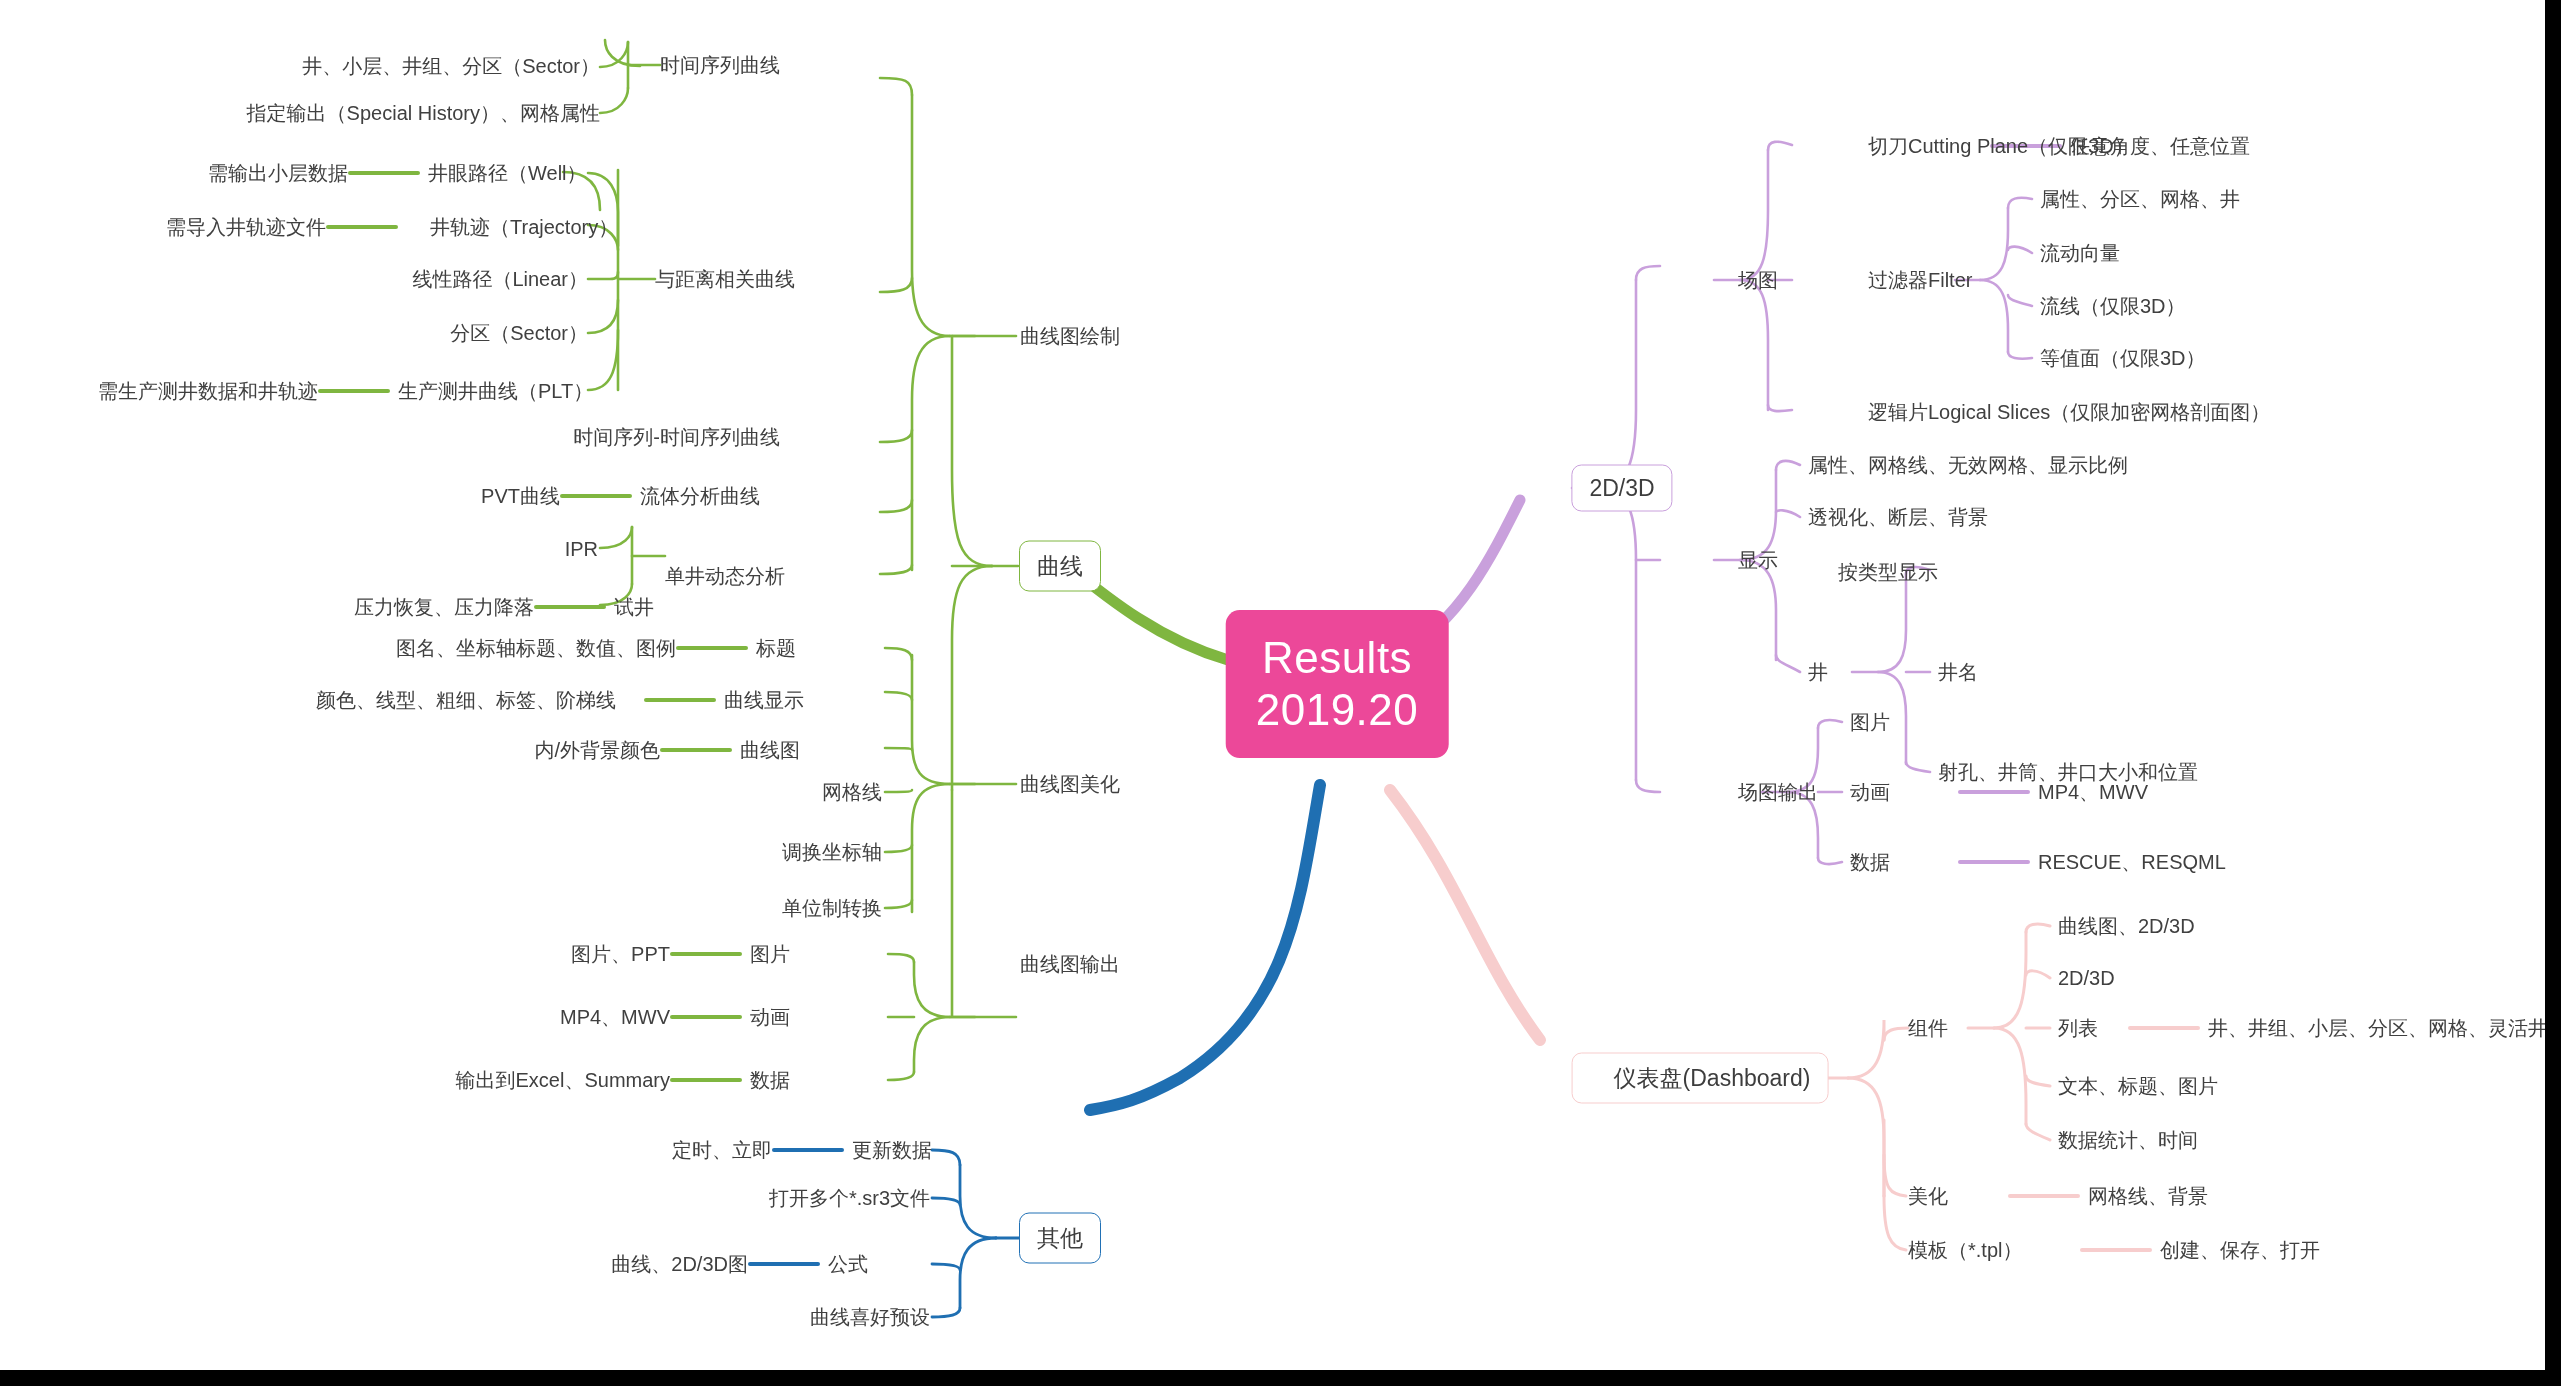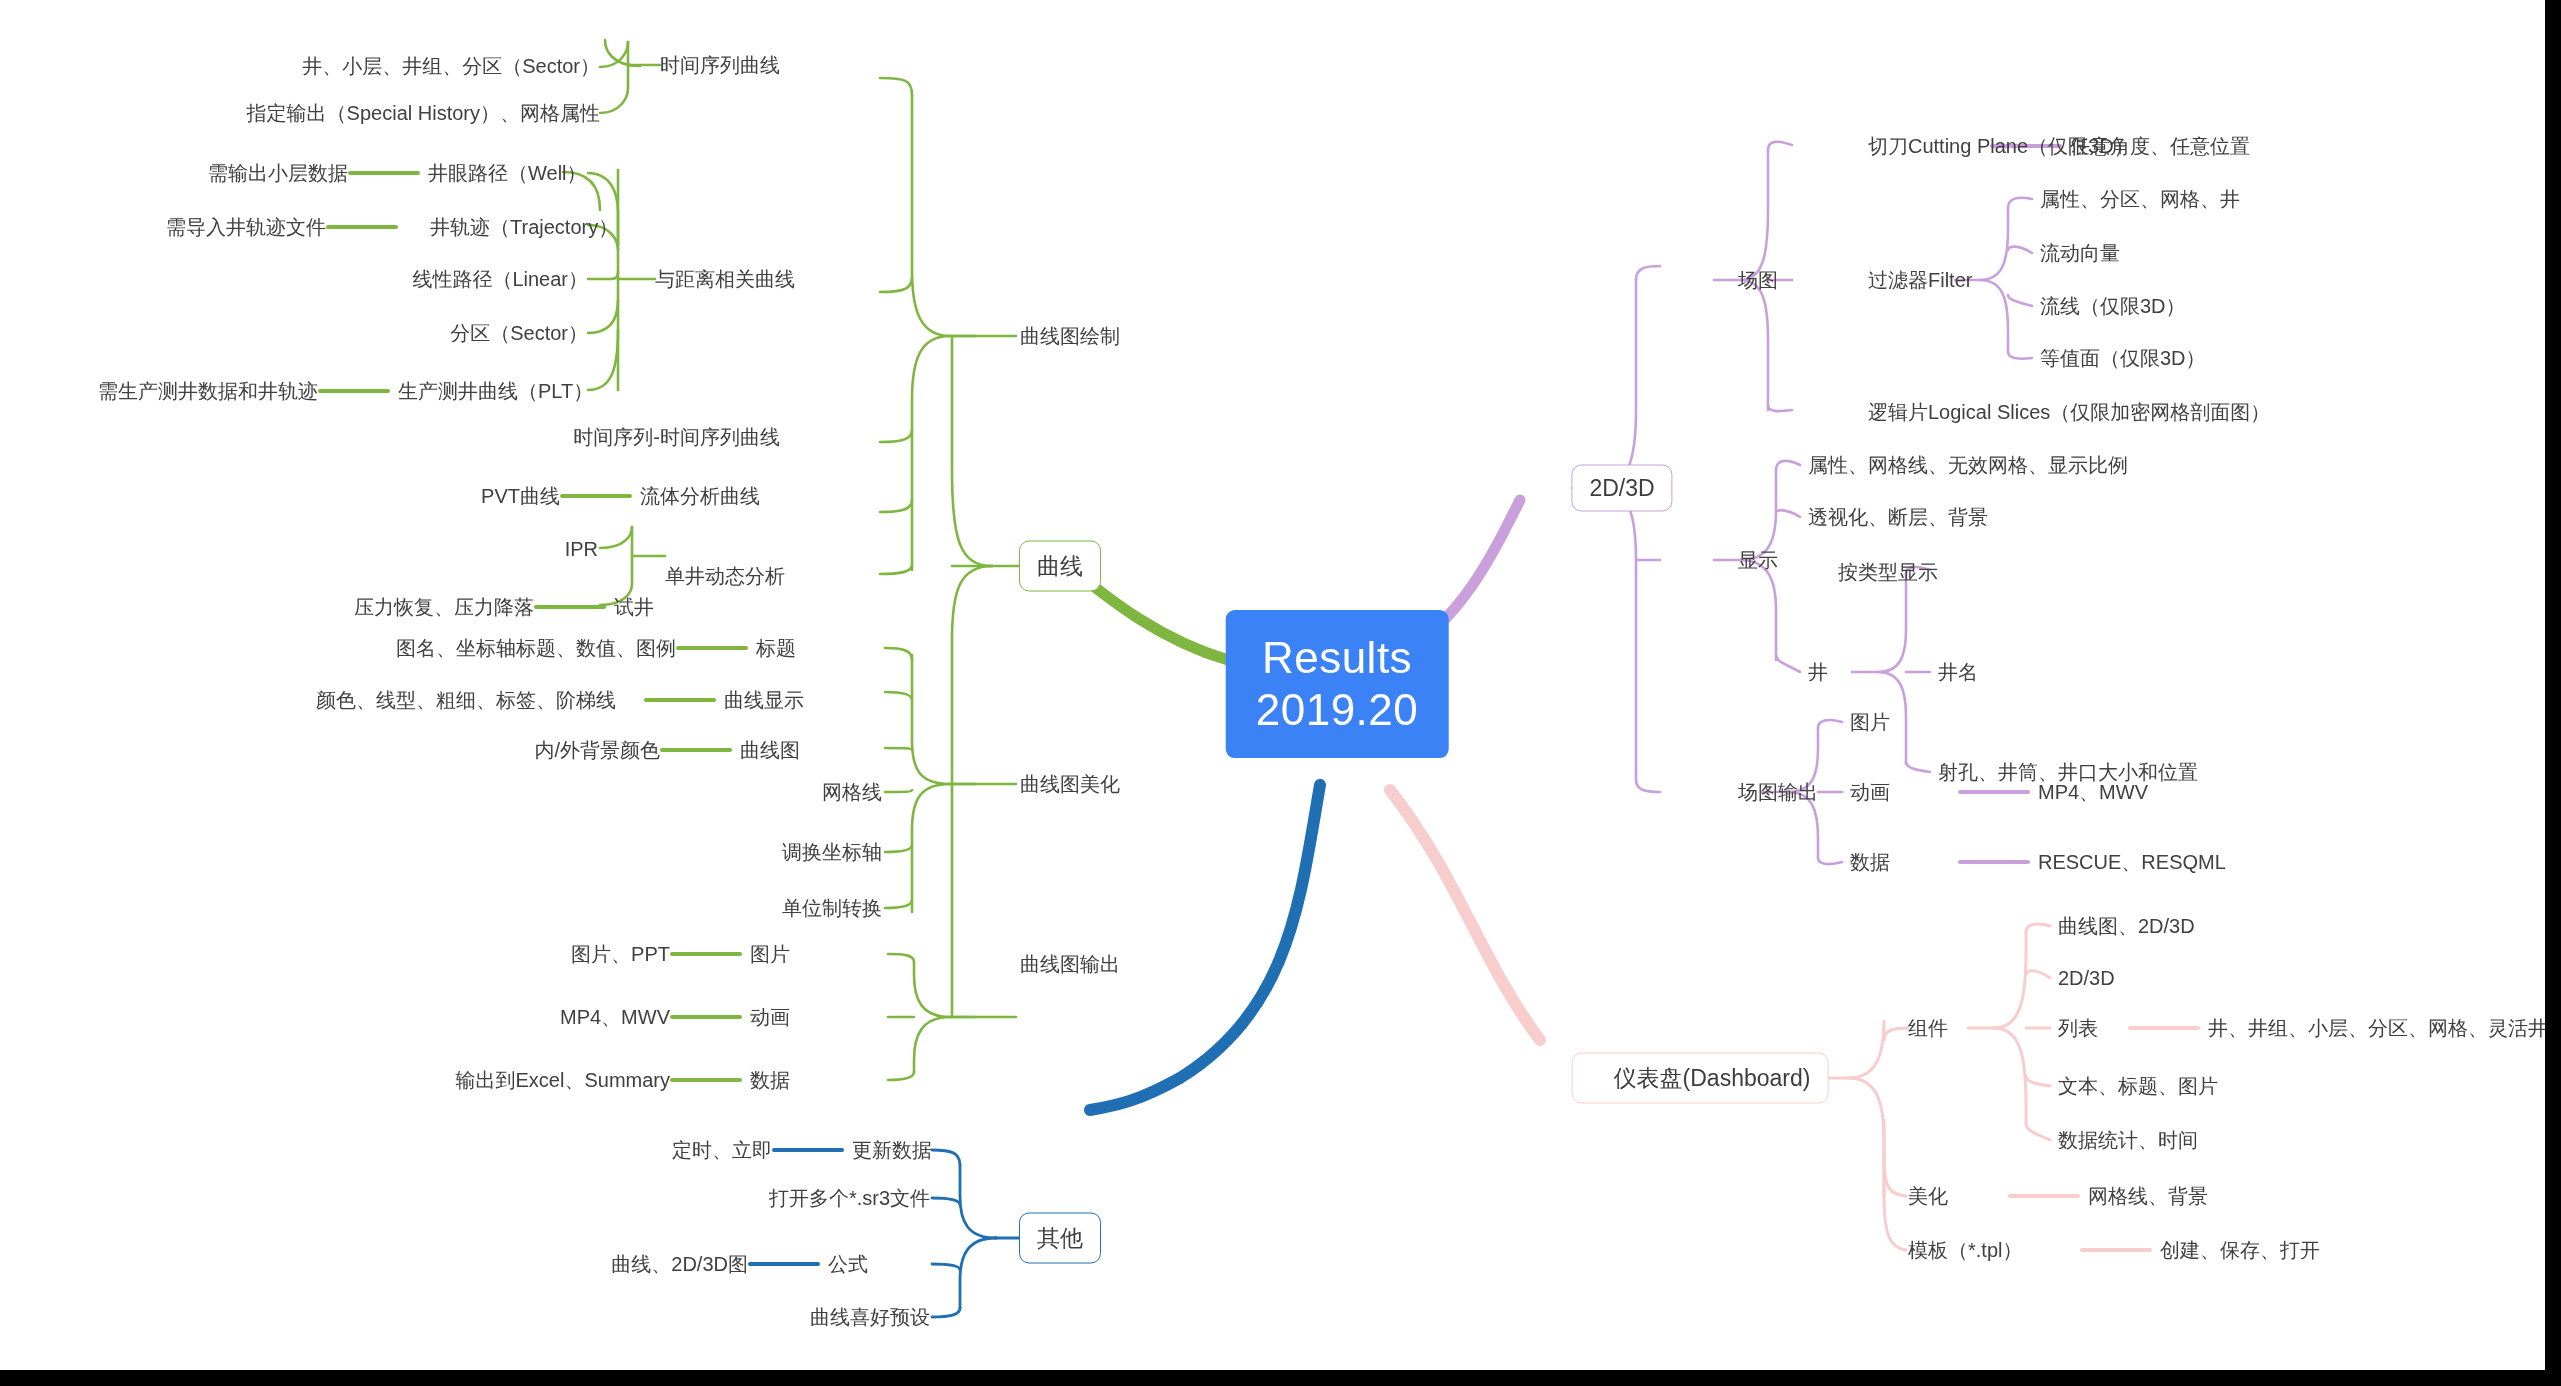--- a/index.html
+++ b/index.html
@@ -10,21 +10,21 @@
   .lbl{position:absolute;color:#404040;font-size:20px;line-height:1;white-space:nowrap;}
   .lbl.r{transform:translate(-100%,-50%);}      
   .lbl.l{transform:translate(0,-50%);}          
   .node{position:absolute;transform:translate(-50%,-50%);border-radius:10px;
         background:#fff;display:flex;align-items:center;justify-content:center;
         font-size:23px;color:#3d3d3d;white-space:nowrap;padding:9px 17px;}
   .node.green{border:1.6px solid #7fb640;}
   .node.blue{border:1.6px solid #2070b5;font-family:Liberation Mono, monospace;}
   .node.purple{border:1.6px solid #c9a0dc;}
   .node.pink{border:1.6px solid #f7cdcd;padding-left:41px;}
-  #root{position:absolute;transform:translate(-50%,-50%);background:#3b82f6;border-radius:9px;
+  #root{position:absolute;transform:translate(-50%,-50%);background:#ec4899;border-radius:14px;
         color:#fff;font-size:44px;line-height:1.18;text-align:center;padding:22px 30px;
         font-weight:400;letter-spacing:.5px;}
 </style>
 </head>
 <body>
 
 <div id="stage">
  <div id="canvas">
 
   <svg id="wires" viewBox="0 0 2545 1370">

